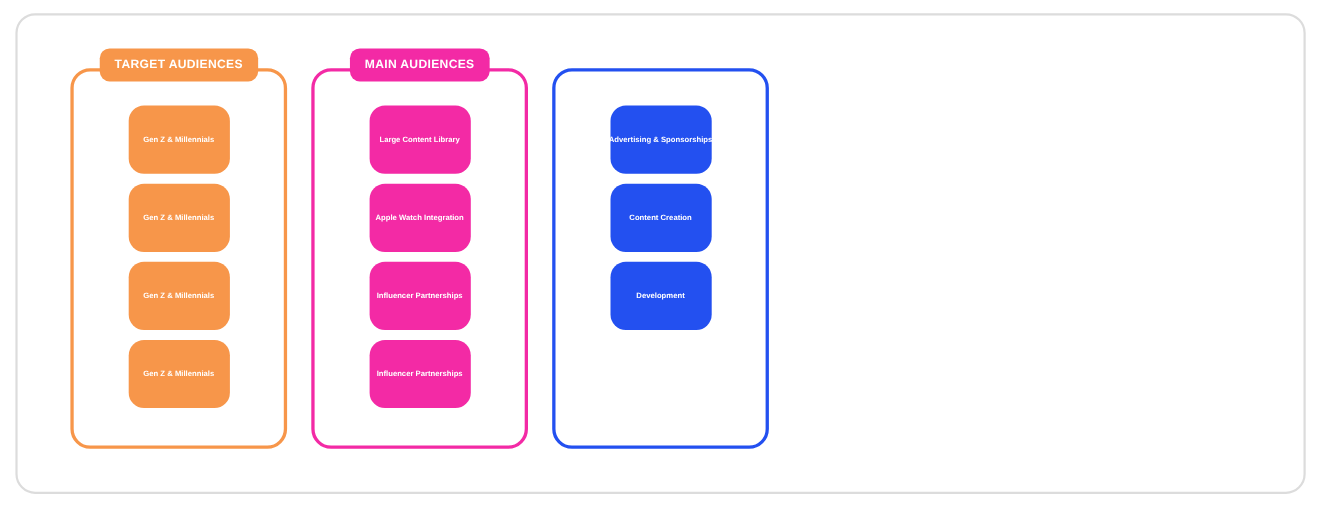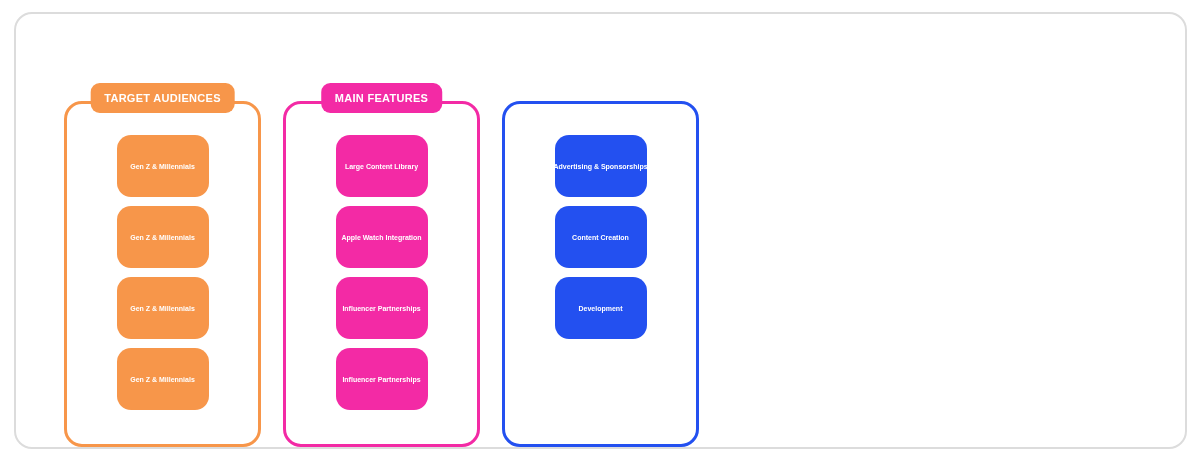--- a/index.html
+++ b/index.html
@@ -12,21 +12,20 @@
   .board {
     position: absolute;
     left: 14px; top: 12px;
     width: 1173px; height: 437px;
     background: #ffffff;
     border: 2px solid #dcdcdc;
     border-radius: 18px;
     display: flex;
     gap: 22px;
     padding: 30px 0 0 48px;
-    align-items: flex-end;
   }
   .column {
     position: relative;
     width: 197px;
     flex: 0 0 197px;
   }
   .column-container {
     margin-top: 18px;
     height: 346px;
     border: 3.5px solid var(--col-color);
@@ -96,21 +95,21 @@
 
   <div class="card">
     <span class="card-label">Gen Z &amp; Millennials</span>
   </div>
 </div>
     </div>
   </div>
 
 
   <div class="column" style="--col-color: #F32AA5;">
-    <div class="column-header">MAIN FEATURES</div>
+    <div class="column-header">MAIN AUDIENCES</div>
     <div class="column-container">
       <div class="card-list">
   <div class="card">
     <span class="card-label">Large Content Library</span>
   </div>
 
   <div class="card">
     <span class="card-label">Apple Watch Integration</span>
   </div>
 

